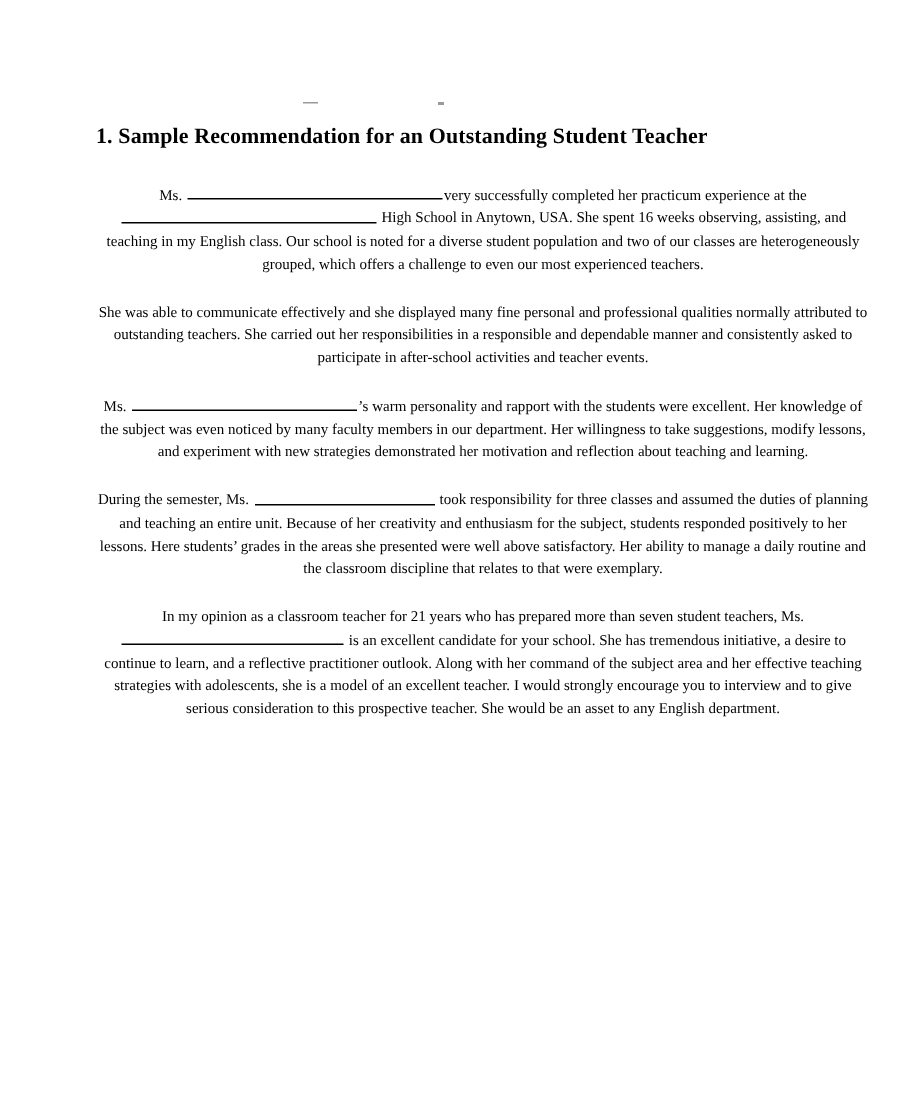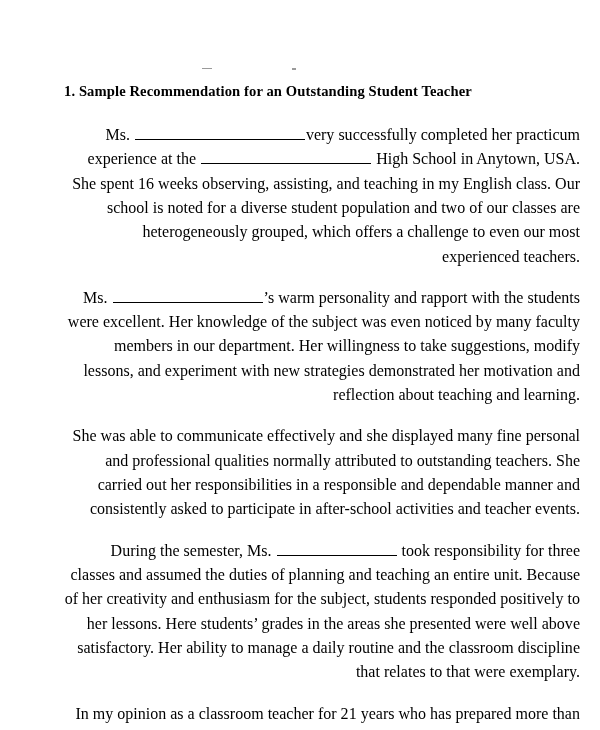--- a/index.html
+++ b/index.html
@@ -49,24 +49,24 @@
     background: #9a9a9a;
   }
   h1.doc-title {
     font-size: 14.6px;
     font-weight: bold;
     margin: 0 0 22px 0;
     line-height: 1.3;
     letter-spacing: 0.1px;
   }
   p.para {
-    font-size: 16px;
+    font-size: 10px;
     line-height: 1.52;
     margin: 0 0 17px 0;
-    text-align: right;
+    text-align: center;
     letter-spacing: 0.01px;
   }
   p.para:last-child {
     margin-bottom: 0;
   }
   .sign-off {
     margin-top: 19px;
   }
   .blank {
     display: inline-block;
@@ -84,20 +84,20 @@
 
     <div class="stray-marks">
       <span class="m1"></span>
       <span class="m2"></span>
     </div>
 
     <h1 class="doc-title">1. Sample Recommendation for an Outstanding Student Teacher</h1>
 
     <div id="paragraphs">
         <p class="para">Ms. <span class="blank" style="width: 170px;"></span>very successfully completed her practicum experience at the <span class="blank" style="width: 170px;"></span> High School in Anytown, USA.  She spent 16 weeks observing, assisting, and teaching in my English class.  Our school is noted for a diverse student population and two of our classes are heterogeneously grouped, which offers a challenge to even our most experienced teachers.</p>
+        <p class="para">She was able to communicate effectively and she displayed many fine personal and professional qualities normally attributed to outstanding teachers.  She carried out her responsibilities in a responsible and dependable manner and consistently asked to participate in after-school activities and teacher events.</p>
         <p class="para">Ms. <span class="blank" style="width: 150px;"></span>’s warm personality and rapport with the students were excellent.  Her knowledge of the subject was even noticed by many faculty members in our department.  Her willingness to take suggestions, modify lessons, and experiment with new strategies demonstrated her motivation and reflection about teaching and learning.</p>
-        <p class="para">She was able to communicate effectively and she displayed many fine personal and professional qualities normally attributed to outstanding teachers.  She carried out her responsibilities in a responsible and dependable manner and consistently asked to participate in after-school activities and teacher events.</p>
         <p class="para">During the semester, Ms. <span class="blank" style="width: 120px;"></span> took responsibility for three classes and assumed the duties of planning and teaching an entire unit.  Because of her creativity and enthusiasm for the subject, students responded positively to her lessons.  Here students’ grades in the areas she presented were well above satisfactory. Her ability to manage a daily routine and the classroom discipline that relates to that were exemplary.</p>
         <p class="para">In my opinion as a classroom teacher for 21 years who has prepared more than seven student teachers, Ms. <span class="blank" style="width: 148px;"></span> is an excellent candidate for your school.  She has tremendous initiative, a desire to continue to learn, and a reflective practitioner outlook.  Along with her command of the subject area and her effective teaching strategies with adolescents, she is a model of an excellent teacher.  I would strongly encourage you to interview and to give serious consideration to this prospective teacher.  She would be an asset to any English department.</p>
       </div>
 
   </div>
 </div>
 
 </body></html>

